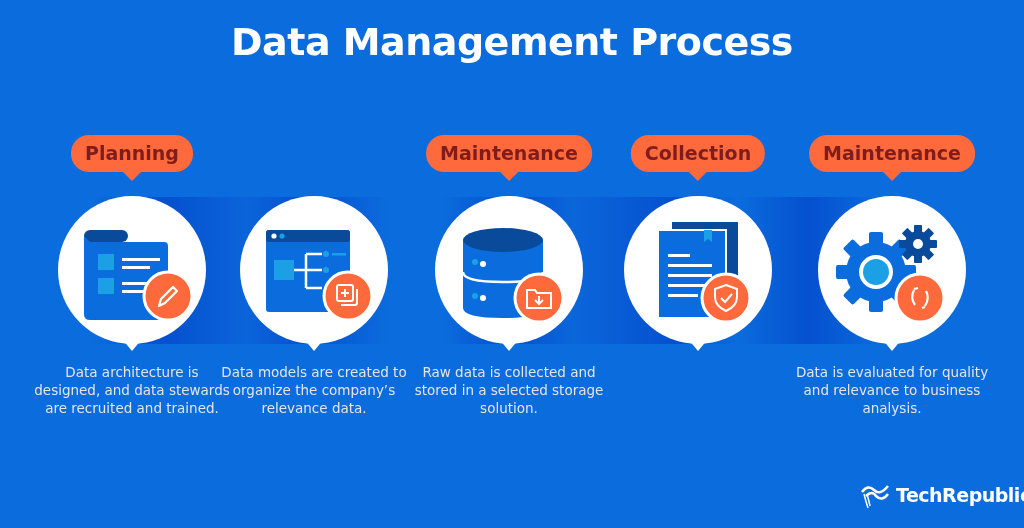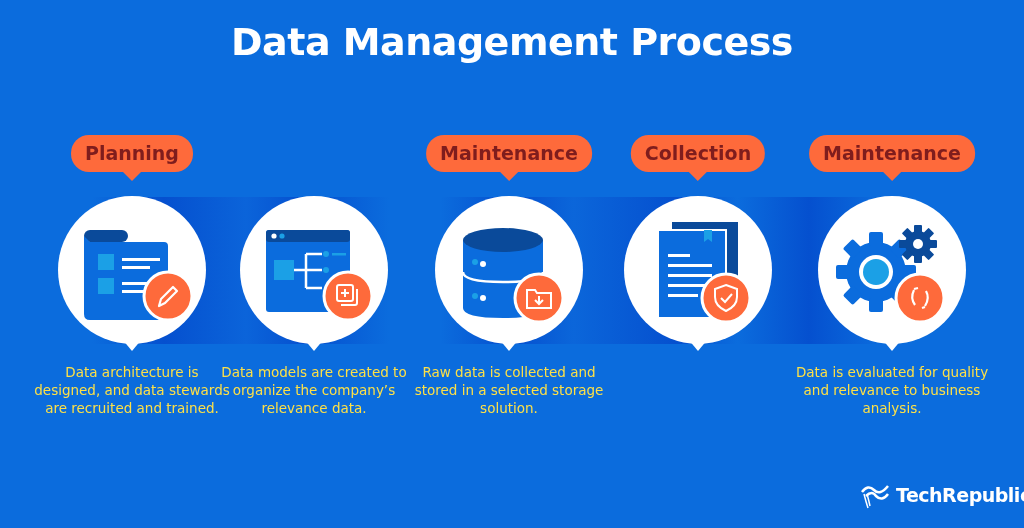--- a/index.html
+++ b/index.html
@@ -6,21 +6,21 @@
   body{width:1024px;height:528px;overflow:hidden;background:#0b6cdd;font-family:"DejaVu Sans","Liberation Sans",sans-serif;position:relative;}
   .title{position:absolute;top:20px;left:0;width:1024px;text-align:center;color:#fff;font-weight:bold;font-size:38px;letter-spacing:-0.5px;}
   .band{position:absolute;left:0;top:197px;width:1024px;height:147px;
     background:linear-gradient(90deg,#0b6cdd 0%,#0b6cdd 9%,#0550cf 16%,#0b64da 24%,#0550cf 30%,#0b6cdd 38%,#0b6cdd 43%,#0550cf 50%,#0b66da 56%,#0550cf 66%,#0b6cdd 72%,#0550cf 79%,#0b6cdd 86%,#0b6cdd 100%);}
   .step{position:absolute;top:0;width:200px;height:528px;}
   .pill{position:absolute;top:135px;left:50%;transform:translateX(-50%);background:#fe6a3b;color:#7f1d1d;font-weight:bold;font-size:19px;height:37px;line-height:37px;padding:0 14px;border-radius:18px;white-space:nowrap;}
   .pill:after{content:"";position:absolute;left:50%;bottom:-9px;margin-left:-10px;border-left:10px solid transparent;border-right:10px solid transparent;border-top:10px solid #fe6a3b;}
   .circle{position:absolute;top:196px;left:50%;margin-left:-74px;width:148px;height:148px;border-radius:50%;background:#fff;}
   .circle:after{content:"";position:absolute;left:50%;bottom:-7px;margin-left:-10px;border-left:10px solid transparent;border-right:10px solid transparent;border-top:12px solid #fff;}
   .icon{position:absolute;left:0;top:0;width:148px;height:148px;}
-  .desc{position:absolute;top:363px;left:0;width:200px;text-align:center;color:#fde047;font-size:13.5px;line-height:18px;}
+  .desc{position:absolute;top:363px;left:0;width:200px;text-align:center;color:#e5e5e5;font-size:13.5px;line-height:18px;}
   .logo{position:absolute;left:860px;top:480px;height:30px;display:flex;align-items:center;color:#fff;}
   .logo-text{font-weight:bold;font-size:19px;letter-spacing:-0.5px;margin-left:6px;}
 </style>
 </head>
 <body>
 
 <div class="title">Data Management Process</div>
 
 <div class="band"></div>
 

